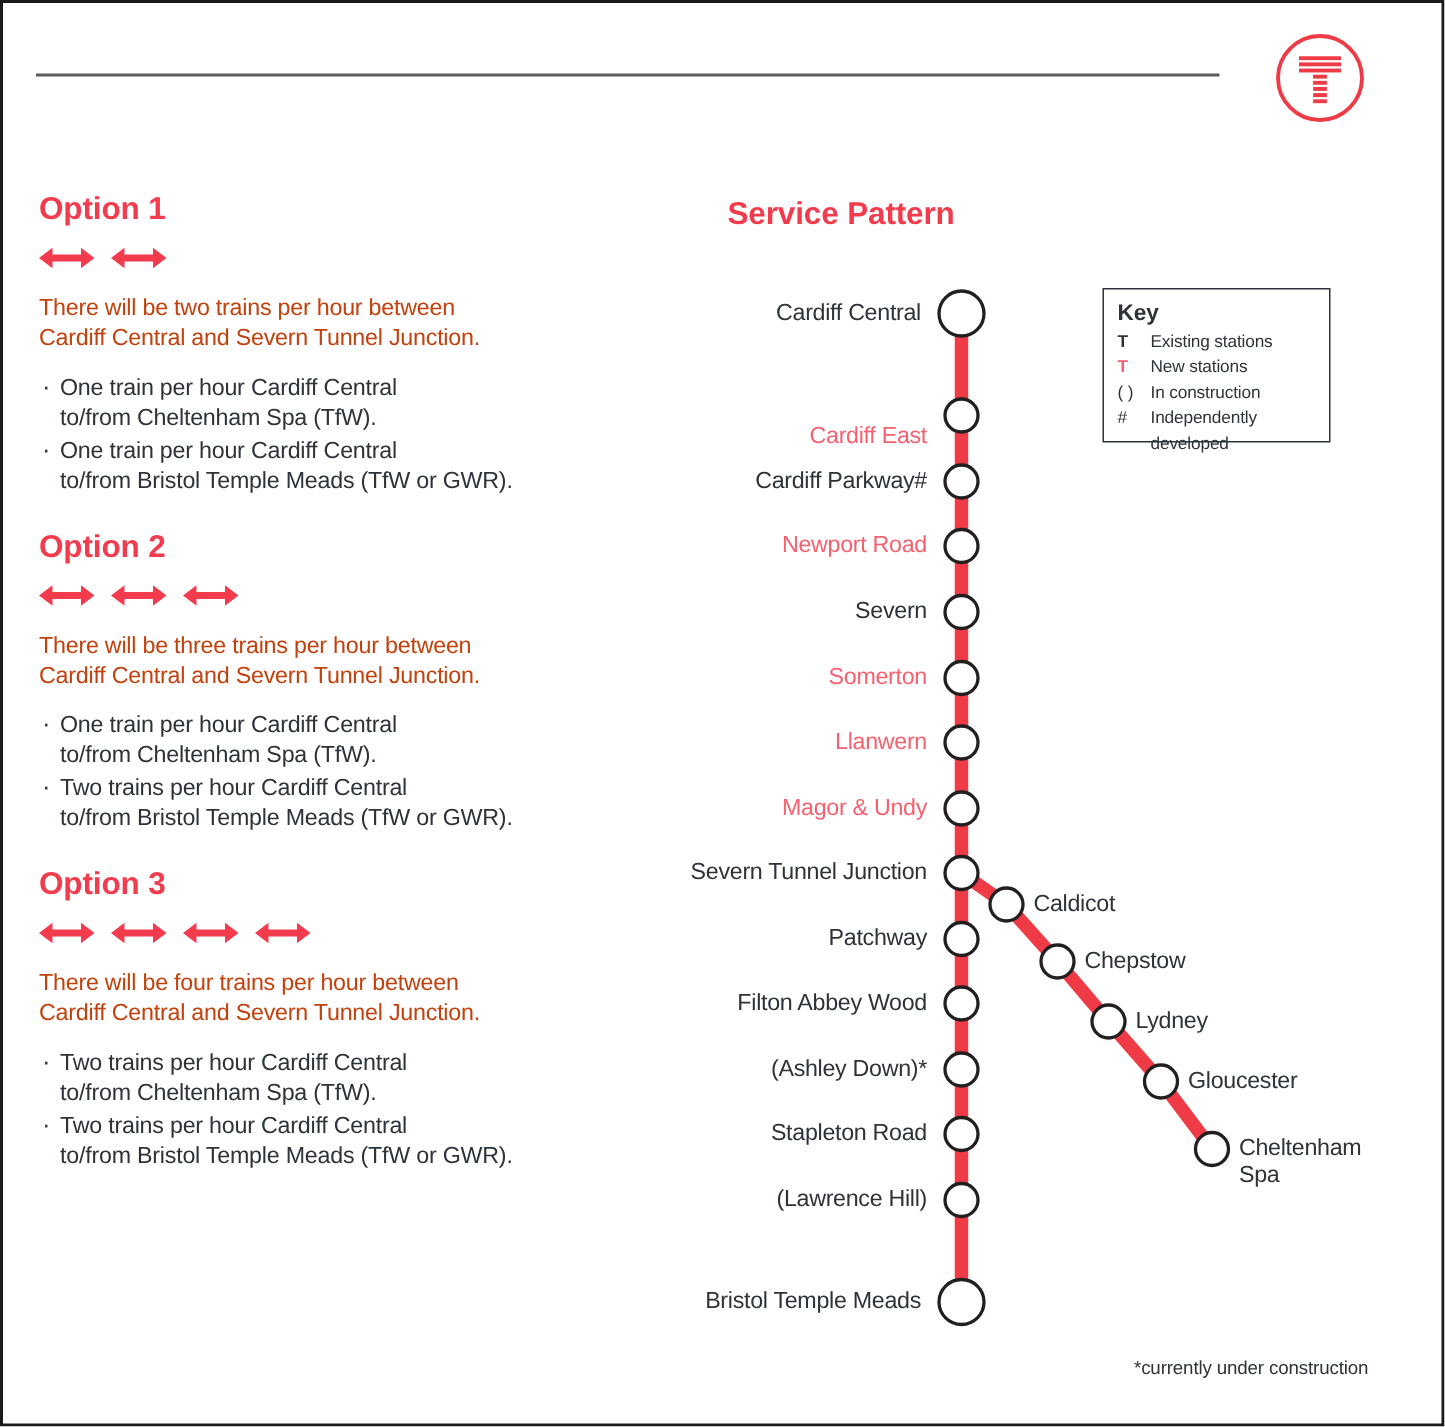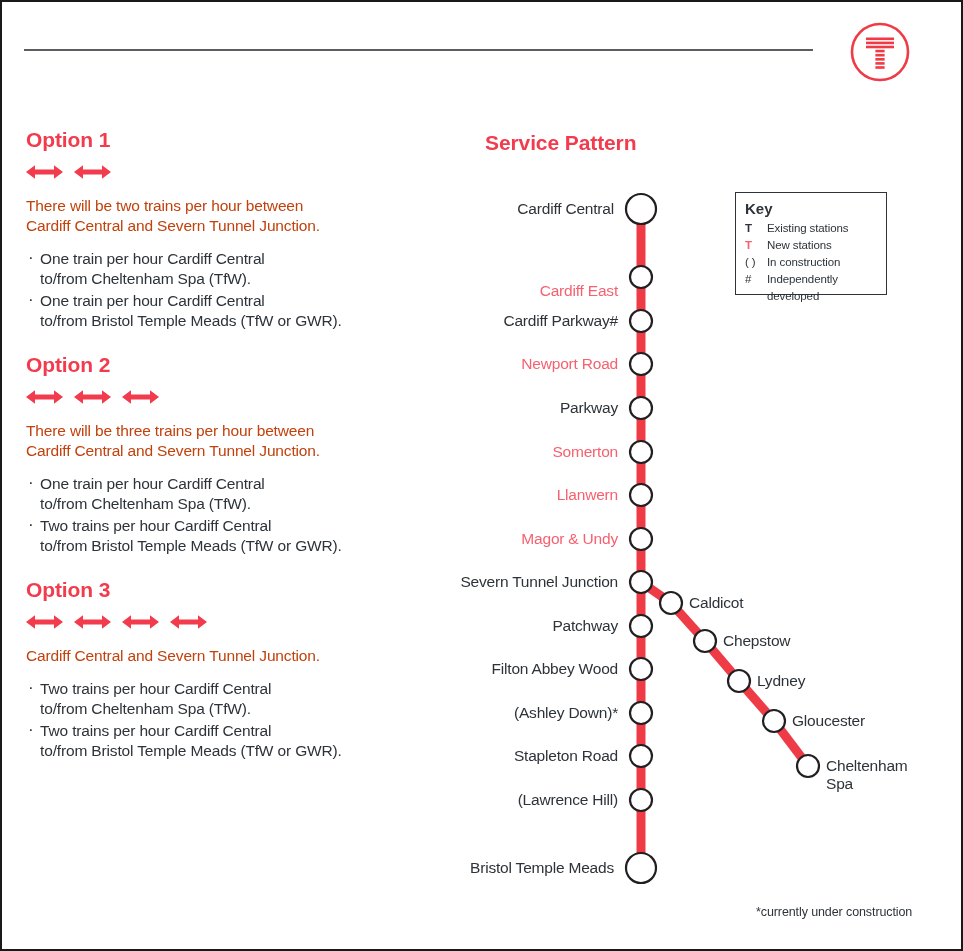--- a/index.html
+++ b/index.html
@@ -233,21 +233,21 @@
           <svg width="37" height="18" viewBox="0 0 37 18" class="arrow-ico">
             <path d="M0 9 L9 2.2 L9 6.6 L28 6.6 L28 2.2 L37 9 L28 15.8 L28 11.4 L9 11.4 L9 15.8 Z" fill="#f23b4c"></path>
           </svg>
           <svg width="37" height="18" viewBox="0 0 37 18" class="arrow-ico">
             <path d="M0 9 L9 2.2 L9 6.6 L28 6.6 L28 2.2 L37 9 L28 15.8 L28 11.4 L9 11.4 L9 15.8 Z" fill="#f23b4c"></path>
           </svg>
           <svg width="37" height="18" viewBox="0 0 37 18" class="arrow-ico">
             <path d="M0 9 L9 2.2 L9 6.6 L28 6.6 L28 2.2 L37 9 L28 15.8 L28 11.4 L9 11.4 L9 15.8 Z" fill="#f23b4c"></path>
           </svg>
         </div>
-        <p class="option-lead"><span class="bl2">Cardiff Central and Severn Tunnel Junction.</span></p>
+        <p class="option-lead"><span>There will be four trains per hour between</span><span class="bl2">Cardiff Central and Severn Tunnel Junction.</span></p>
         <ul class="bullets">
           <li><span>Two trains per hour Cardiff Central</span><span class="bl2">to/from Cheltenham Spa (TfW).</span></li>
           <li><span>Two trains per hour Cardiff Central</span><span class="bl2">to/from Bristol Temple Meads (TfW or GWR).</span></li>
         </ul>
       </div>
     </div>
 
   <div id="service-title">Service Pattern</div>
 
   <svg id="map-area" viewBox="0 0 963 951">
@@ -281,21 +281,21 @@
         <circle cx="772" cy="719" r="11" fill="#ffffff" stroke="#231f20" stroke-width="2.2"></circle>
         <circle cx="806" cy="764" r="11" fill="#ffffff" stroke="#231f20" stroke-width="2.2"></circle>
       </g>
   </svg>
 
   <div id="map-labels">
       <div class="stn-label left" style="top: 198px; right: 347px;"><span>Cardiff Central</span></div>
       <div class="stn-label new left" style="top: 280px; right: 343px;"><span>Cardiff East</span></div>
       <div class="stn-label left" style="top: 310px; right: 343px;"><span>Cardiff Parkway#</span></div>
       <div class="stn-label new left" style="top: 353px; right: 343px;"><span>Newport Road</span></div>
-      <div class="stn-label left" style="top: 397px; right: 343px;"><span>Parkway</span></div>
+      <div class="stn-label left" style="top: 397px; right: 343px;"><span>Severn</span></div>
       <div class="stn-label new left" style="top: 441px; right: 343px;"><span>Somerton</span></div>
       <div class="stn-label new left" style="top: 484px; right: 343px;"><span>Llanwern</span></div>
       <div class="stn-label new left" style="top: 528px; right: 343px;"><span>Magor &amp; Undy</span></div>
       <div class="stn-label left" style="top: 571px; right: 343px;"><span>Severn Tunnel Junction</span></div>
       <div class="stn-label left" style="top: 615px; right: 343px;"><span>Patchway</span></div>
       <div class="stn-label left" style="top: 658px; right: 343px;"><span>Filton Abbey Wood</span></div>
       <div class="stn-label left" style="top: 702px; right: 343px;"><span>(Ashley Down)*</span></div>
       <div class="stn-label left" style="top: 745px; right: 343px;"><span>Stapleton Road</span></div>
       <div class="stn-label left" style="top: 789px; right: 343px;"><span>(Lawrence Hill)</span></div>
       <div class="stn-label left" style="top: 857px; right: 347px;"><span>Bristol Temple Meads</span></div>

